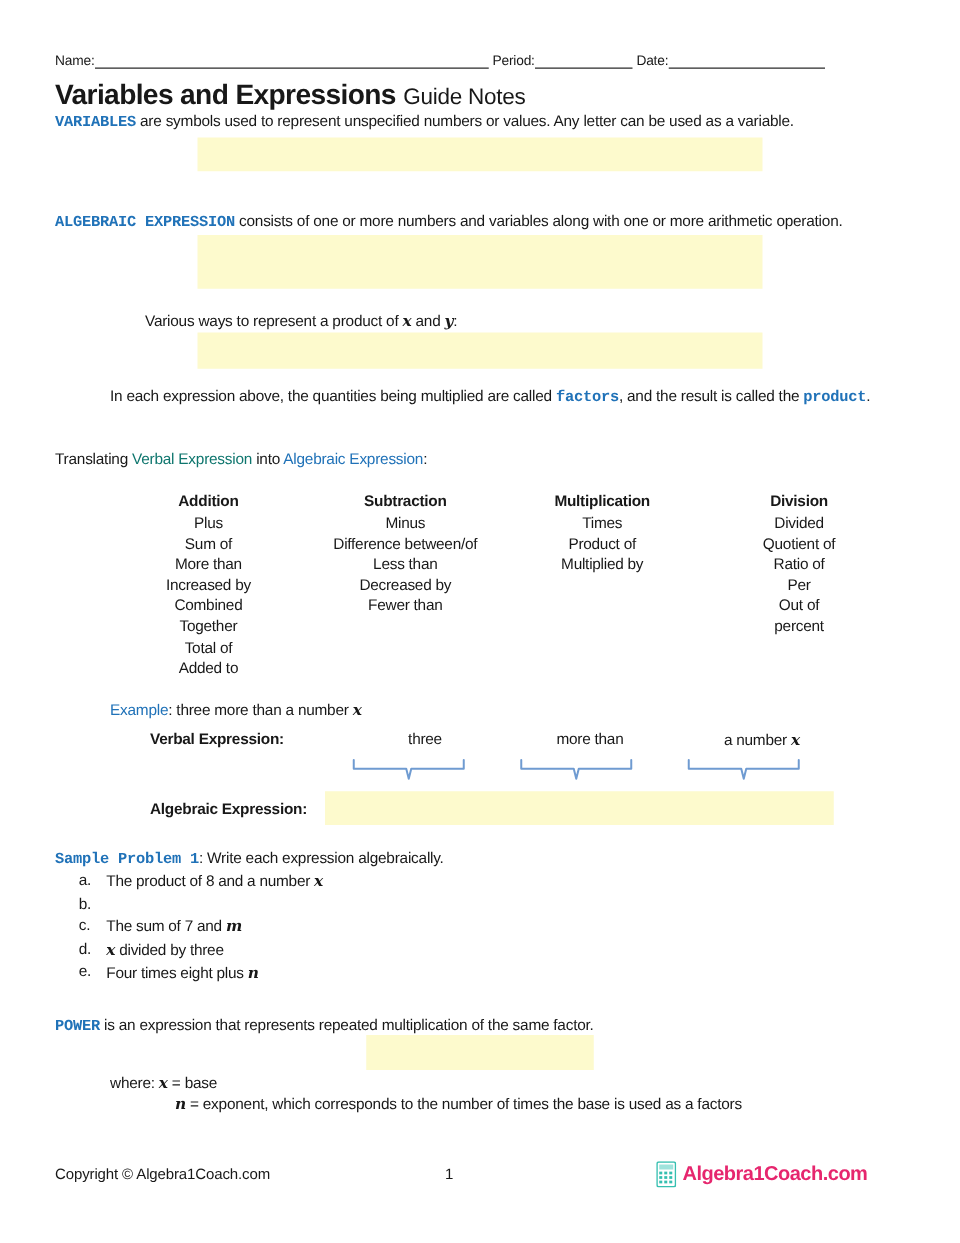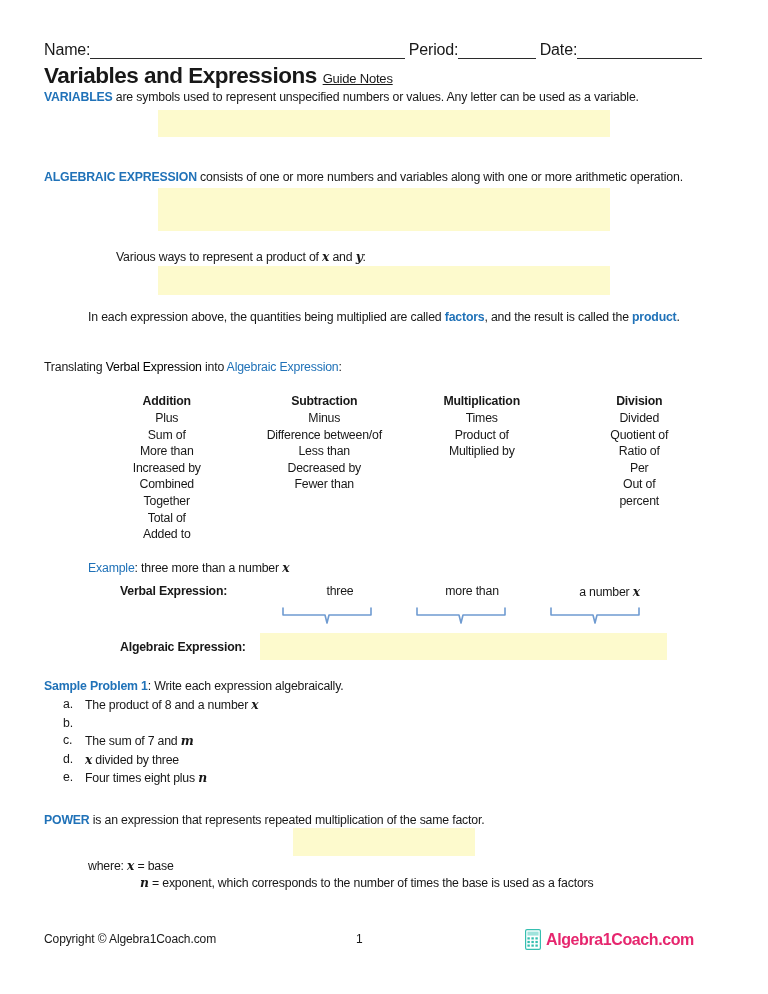--- a/index.html
+++ b/index.html
@@ -30,50 +30,49 @@
   }
   #header-line .rule {
     display: inline-block;
     border-bottom: 1px solid #2b2b2b;
     vertical-align: bottom;
     height: 11px;
   }
   #rule-name { width: 315px; }
   #rule-period { width: 78px; }
   #rule-date { width: 125px; }
-  #header-line .lbl { font-size: 16px; }
+  #header-line .lbl { font-size: 11px; }
 
   
   #title-row {
     left: 44px; top: 63px;
     white-space: nowrap;
   }
   #doc-title {
     font-size: 22.5px;
     font-weight: bold;
     letter-spacing: -0.5px;
   }
   #doc-subtitle {
-    font-size: 13px;
+    font-size: 18px;
     font-weight: normal;
     letter-spacing: -0.2px;
     margin-left: 6px;
-    text-decoration: underline;
   }
 
   
   .body-text {
     font-size: 12.3px;
     line-height: 15px;
     letter-spacing: -0.18px;
     white-space: nowrap;
   }
-  .kw-blue { color: #2072B8; font-weight: bold; }
+  .kw-blue { color: #2072B8; font-weight: bold; font-family: Liberation Mono, monospace; }
   .kw-blue-n { color: #2072B8; }
-  .kw-red { color: #000000; }
+  .kw-red { color: #0f766e; }
   .mathvar {
     font-family: "DejaVu Serif", serif;
     font-style: italic;
     font-weight: bold;
     font-size: 12.3px;
   }
 
   
   .answer-box {
     background: #FDFACD;

